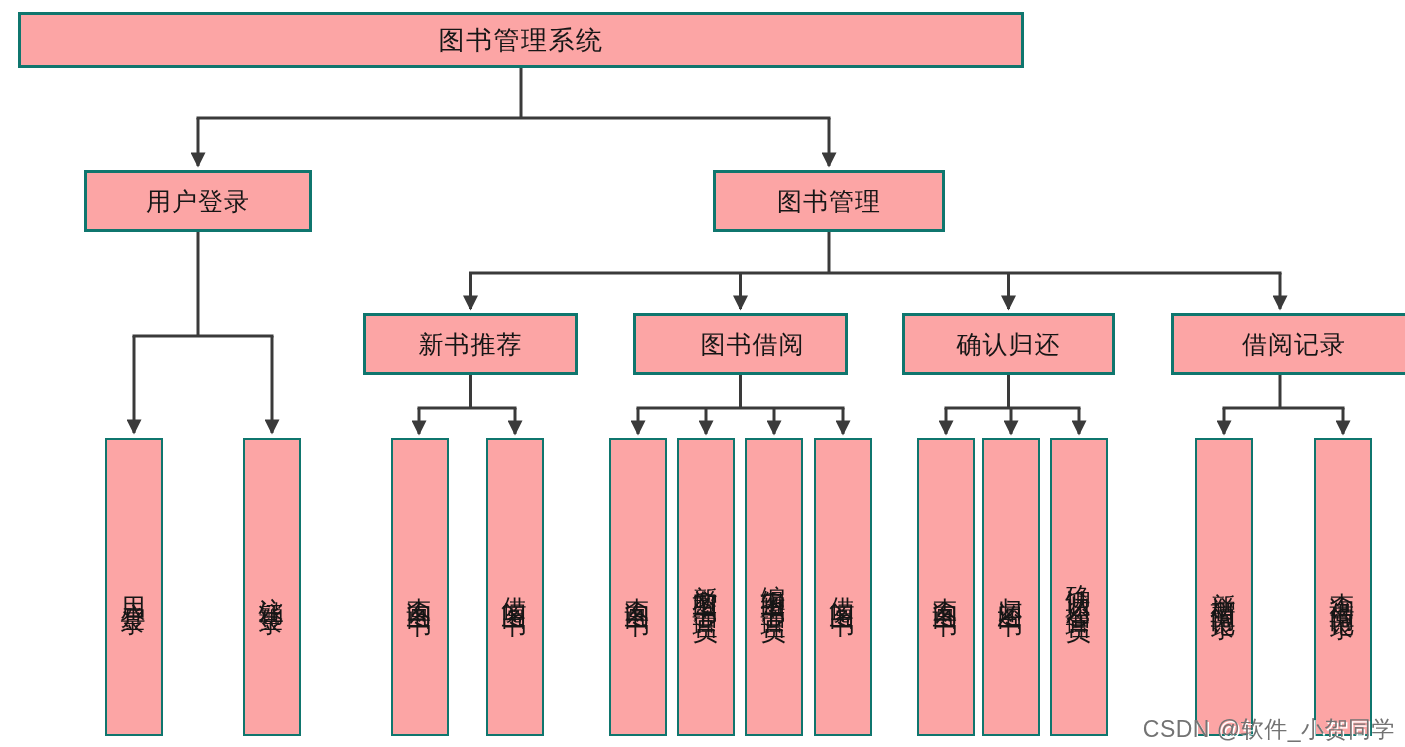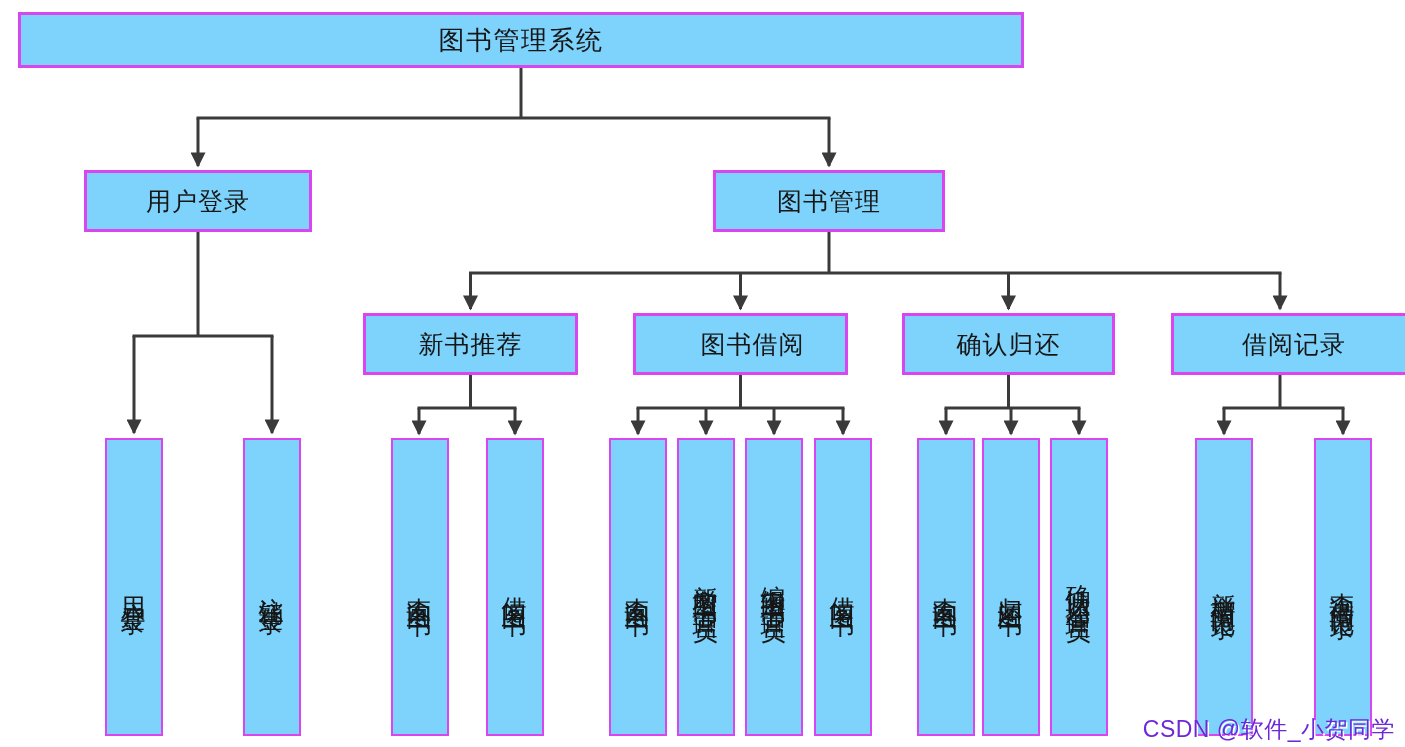--- a/index.html
+++ b/index.html
@@ -13,22 +13,22 @@
   }
   .connectors {
     position: absolute;
     left: 0; top: 0;
     width: 1405px; height: 747px;
   }
   .ln { stroke: #3a3a3a; stroke-width: 3; fill: none; }
   .box {
     position: absolute;
     box-sizing: border-box;
-    background: #7dd3fc;
-    border: 3px solid #d946ef;
+    background: #fca5a5;
+    border: 3px solid #0f766e;
     color: #161616;
     display: flex;
     align-items: center;
     justify-content: center;
     white-space: nowrap;
   }
   .hbox {
     font-size: 25px;
     letter-spacing: 1px;
   }
@@ -44,21 +44,21 @@
     letter-spacing: 5px;
     width: 58px;
     height: 298px;
     top: 438px;
   }
   .watermark {
     position: absolute;
     right: 10px;
     top: 714px;
     font-size: 23px;
-    color: #6d28d9;
+    color: #737373;
     letter-spacing: 0.5px;
     text-shadow: 1.5px 1.5px 0 #ffffff;
     white-space: nowrap;
   }
 </style>
 </head>
 <body>
 
 <div class="canvas">
 

